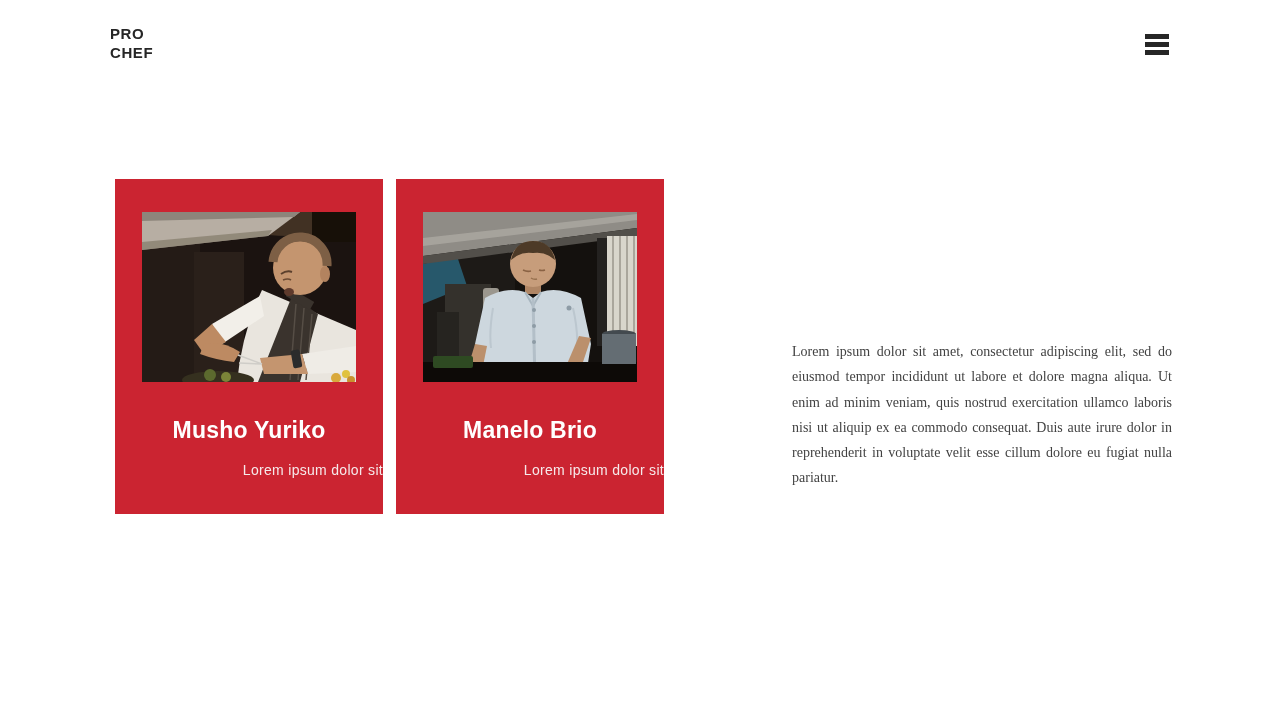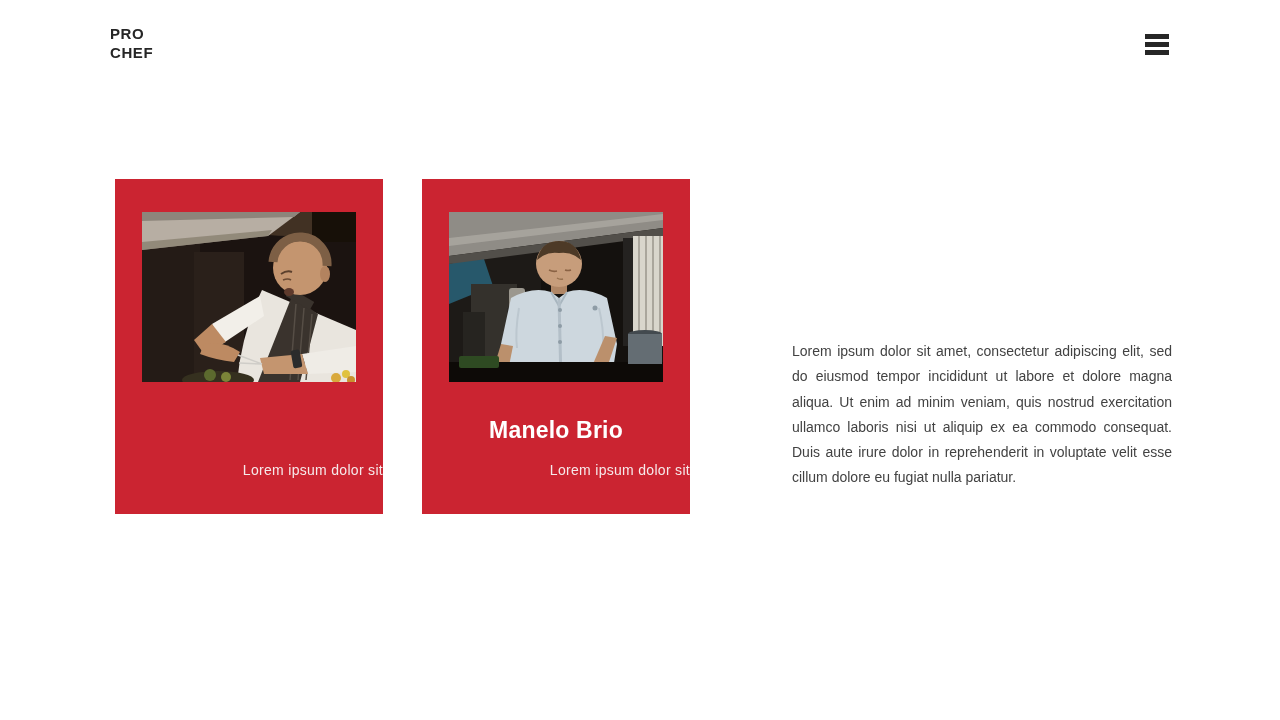--- a/index.html
+++ b/index.html
@@ -41,21 +41,21 @@
   .menu-btn .bar { width: 100%; height: 5px; background: #262626; }
   
   .card {
     position: absolute;
     top: 179px;
     width: 268px;
     height: 335px;
     background: #cb2431;
   }
   .card.c1 { left: 115px; }
-  .card.c2 { left: 422px; }
+  .card.c2 { left: 396px; }
   .photo {
     position: absolute;
     left: 27px;
     top: 33px;
     width: 214px;
     height: 170px;
     display: block;
   }
   .member-name {
     position: absolute;
@@ -88,21 +88,21 @@
     letter-spacing: -1px;
     white-space: nowrap;
     color: #2b2b2b;
   }
   .intro-title .line2 { color: #d41f2e; }
   .intro-paragraph {
     position: absolute;
     left: 792px;
     top: 339px;
     width: 380px;
-    font-family: Liberation Sans, sans-serif;
+    font-family: Liberation Serif, serif;
     font-size: 14px;
     line-height: 25.3px;
     color: #424242;
     text-align: justify;
   }
 </style>
 </head>
 <body>
 
 <div class="slide">
@@ -145,20 +145,21 @@
       <path d="M160,142 L118,146 L122,162 L166,162 Z" fill="#c4956f"></path>
       <rect x="150" y="138" width="9" height="18" rx="2" fill="#2b2b2b" transform="rotate(-10 154 147)"></rect>
       <path d="M120,152 L96,143 M120,152 L97,151" stroke="#cfcdc8" stroke-width="1.5"></path>
       <ellipse cx="76" cy="168" rx="36" ry="9" fill="#35301f"></ellipse>
       <circle cx="68" cy="163" r="6" fill="#5c6a2e"></circle>
       <circle cx="84" cy="165" r="5" fill="#7b8438"></circle>
       <circle cx="194" cy="166" r="5" fill="#d9a93c"></circle>
       <circle cx="204" cy="162" r="4" fill="#e0c23f"></circle>
       <circle cx="209" cy="168" r="4" fill="#c9922f"></circle>
     </svg>
+    <div class="member-name">Musho Yuriko</div>
     <div class="member-role">Lorem ipsum dolor sit</div>
   </div>
 
   <div class="card c2">
     <svg class="photo" viewBox="0 0 214 170" role="img">
       <rect width="214" height="170" fill="#14110e"></rect>
       <rect x="0" y="36" width="92" height="134" fill="#1d1a17"></rect>
       <polygon points="0,52 34,44 44,74 0,92" fill="#27586b"></polygon>
       <rect x="22" y="72" width="46" height="84" fill="#34312c"></rect>
       <rect x="14" y="100" width="22" height="56" fill="#262420"></rect>

